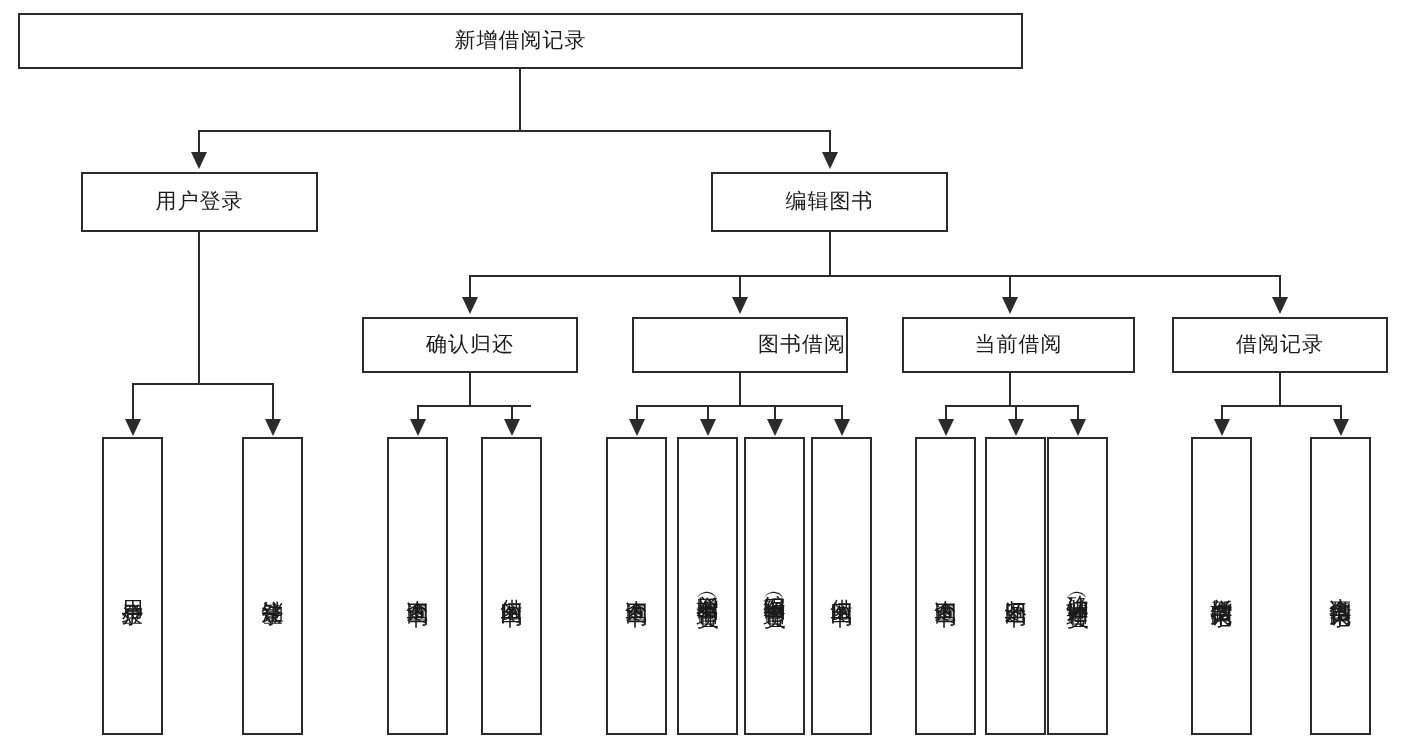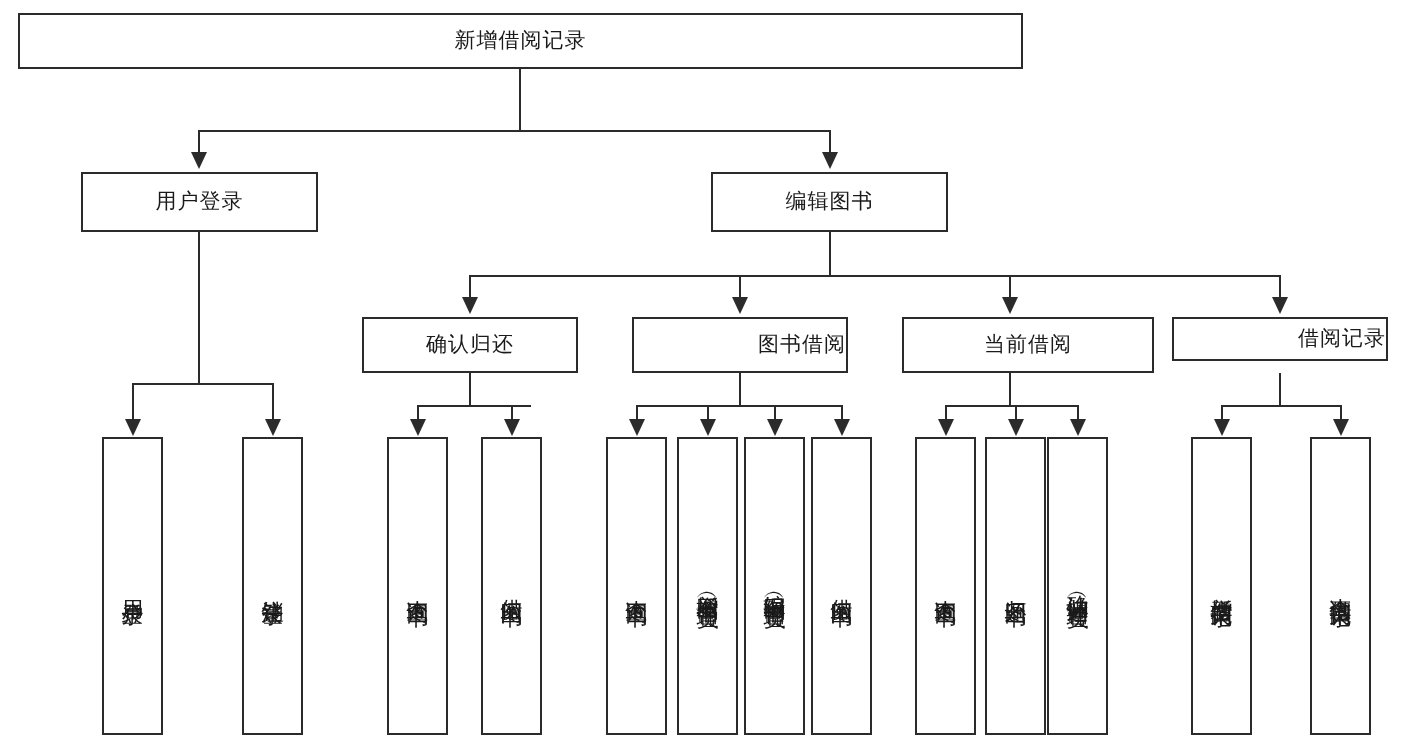--- a/index.html
+++ b/index.html
@@ -107,24 +107,24 @@
   <div class="arrow" style="left:1002px;top:297px;"></div>
   <div class="vline" style="left:1279px;top:275px;height:23px;"></div>
   <div class="arrow" style="left:1272px;top:297px;"></div>
 
   <div class="node h" style="left:362px;top:317px;width:216px;height:56px;">
     <span>确认归还</span>
   </div>
   <div class="node h" style="left:632px;top:317px;width:216px;height:56px;justify-content:flex-end;">
     <span>图书借阅</span>
   </div>
-  <div class="node h" style="left:902px;top:317px;width:252px;height:56px;text-align:right;">
+  <div class="node h" style="left:902px;top:317px;width:233px;height:56px;text-align:right;">
     <span>当前借阅</span>
   </div>
-  <div class="node h" style="left:1172px;top:317px;width:216px;height:44px;justify-content:flex-end;">
+  <div class="node h" style="left:1172px;top:317px;width:216px;height:56px;">
     <span>借阅记录</span>
   </div>
 
   <div class="vline" style="left:469px;top:373px;height:33px;"></div>
   <div class="hline" style="left:417px;top:405px;width:114px;"></div>
   <div class="vline" style="left:417px;top:405px;height:15px;"></div>
   <div class="arrow" style="left:410px;top:419px;"></div>
   <div class="vline" style="left:511px;top:405px;height:15px;"></div>
   <div class="arrow" style="left:504px;top:419px;"></div>
 

